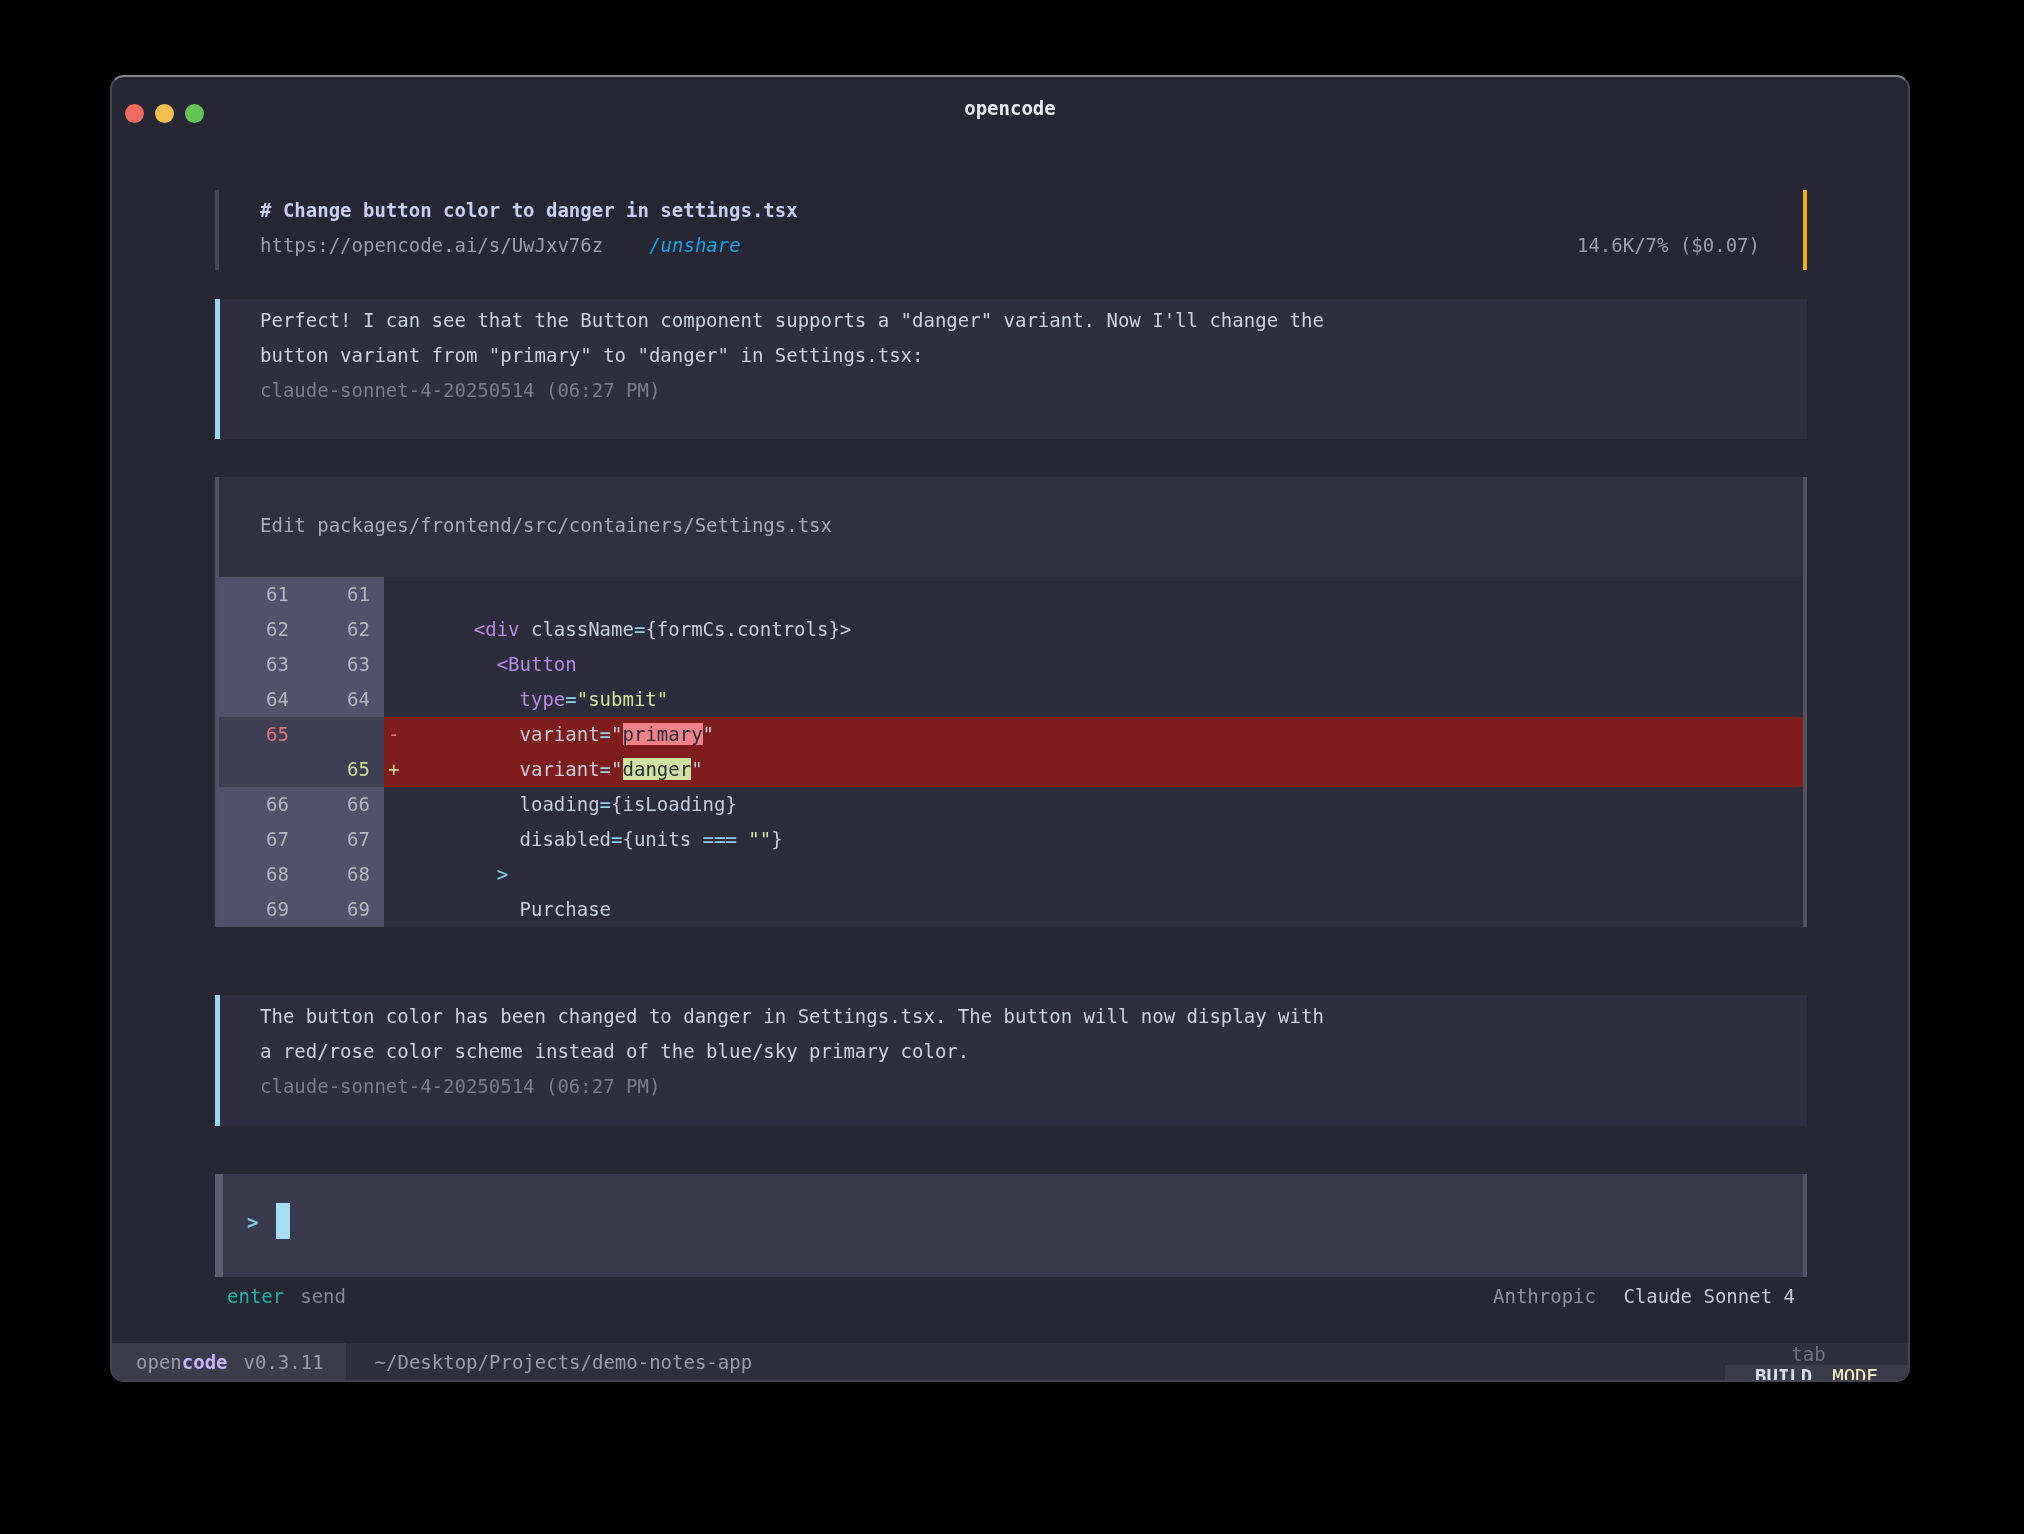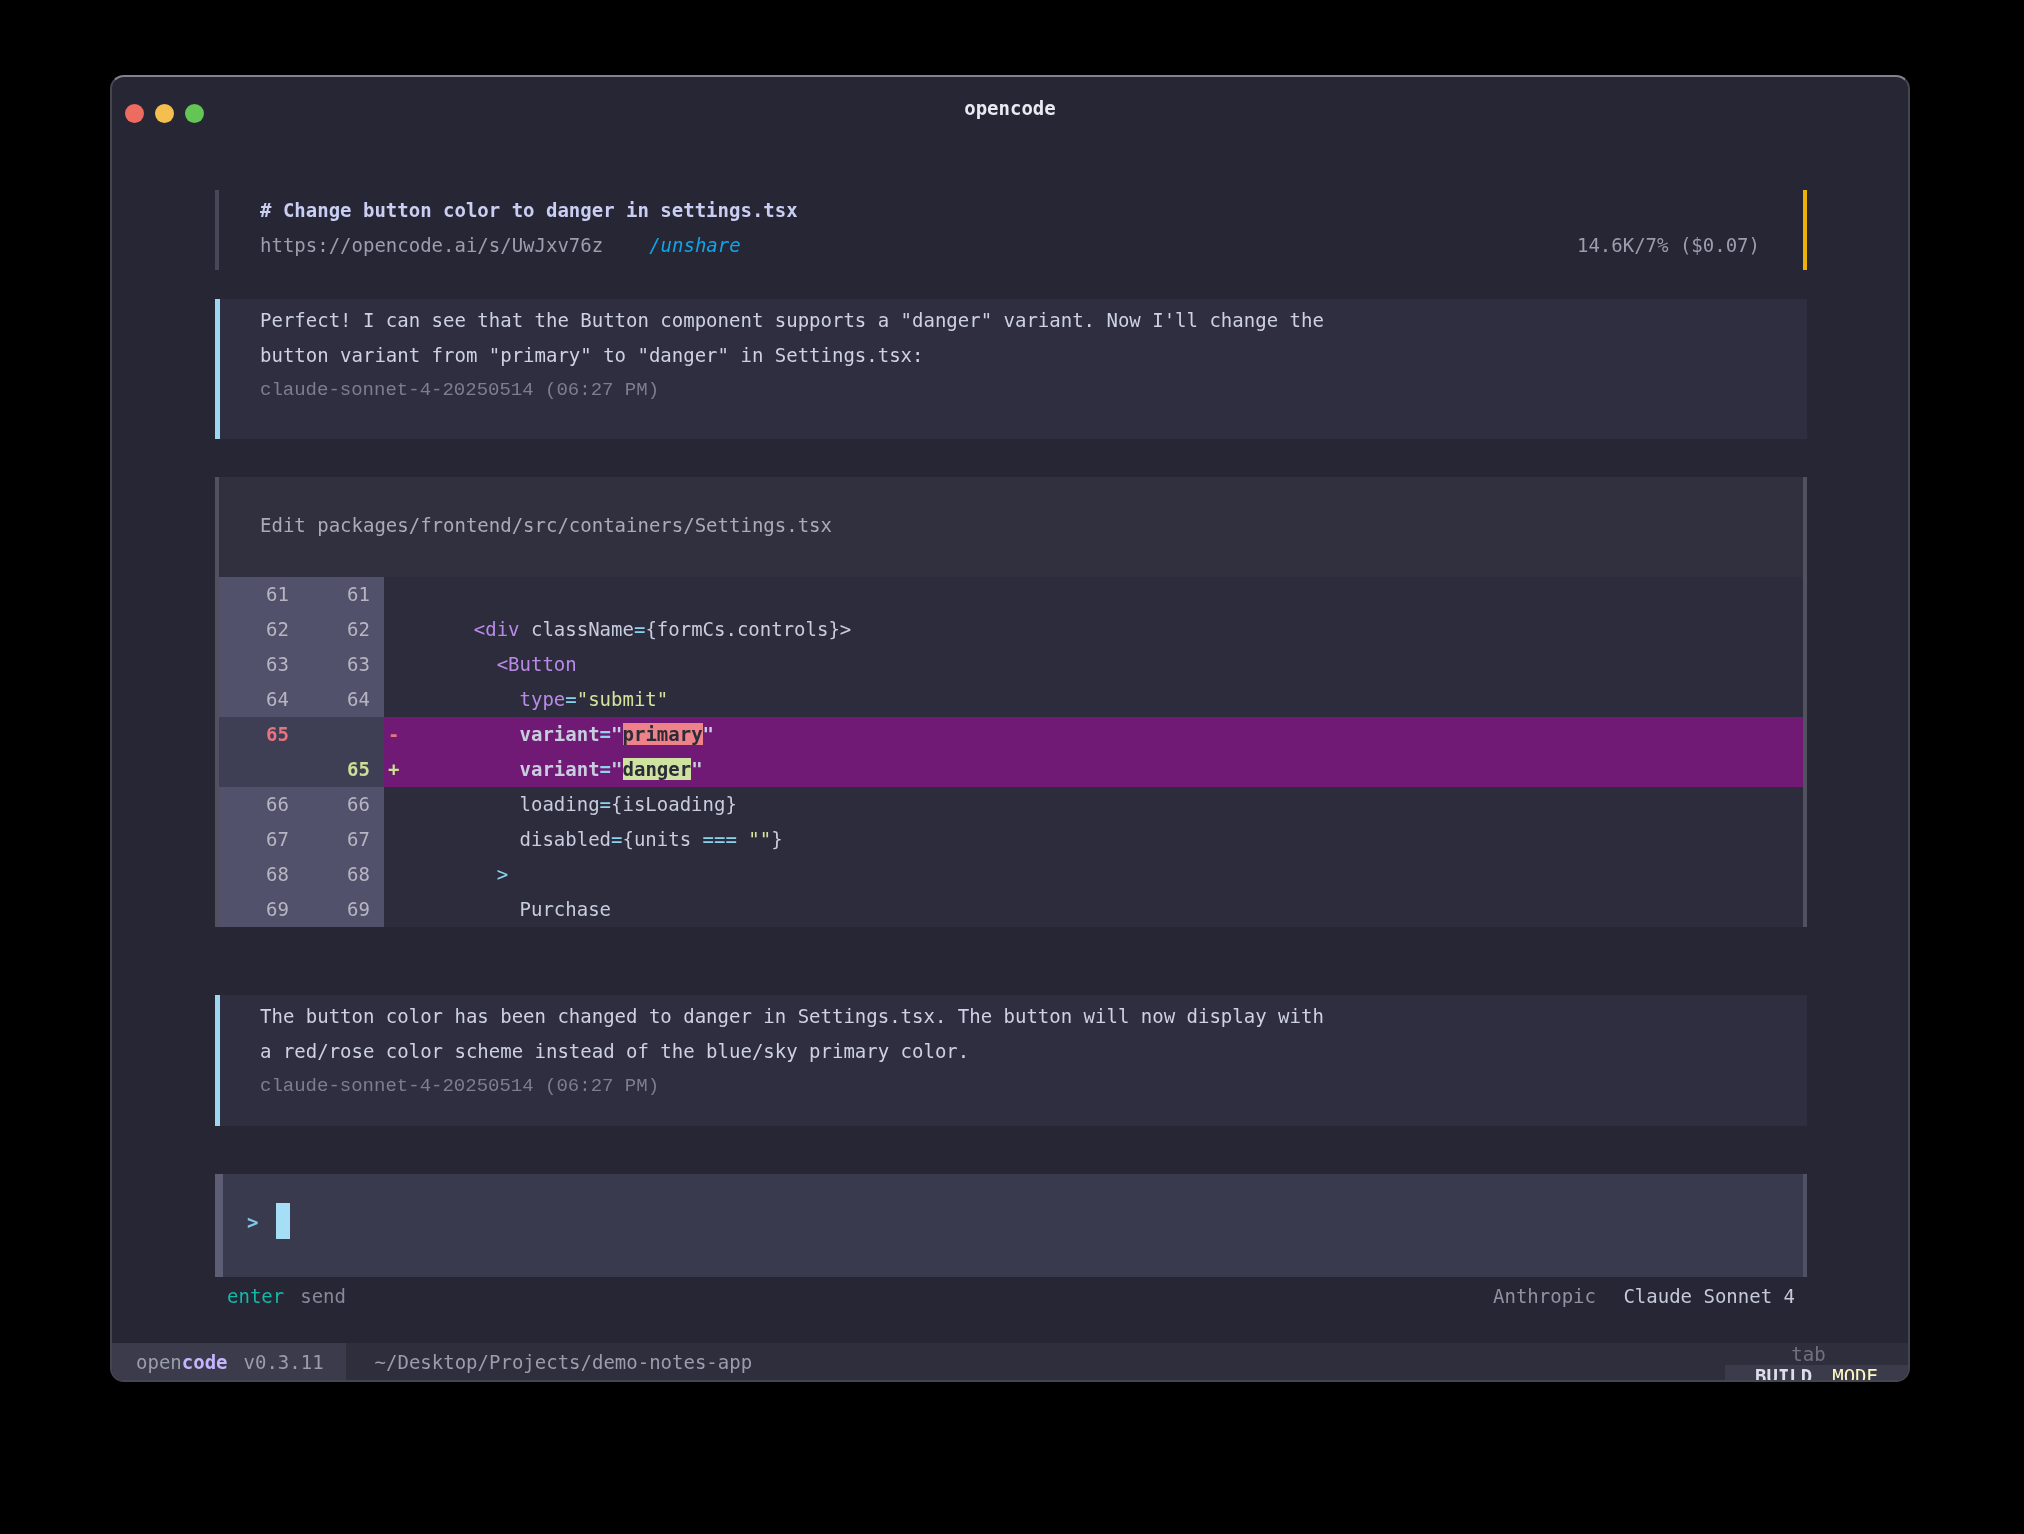--- a/index.html
+++ b/index.html
@@ -34,36 +34,36 @@
   .share-url { color:#9b9eac; }
   .share-unshare { color:#0ea5e9; margin-left:46px;font-style:italic; }
   .share-usage { margin-left:auto; color:#9b9eac; }
 
   
   .msg {
     background:#2e2e40; border-left:5px solid #9bd8f0; padding:4px 0 0 40px; line-height:35px;
   }
   .msg1 { top:222px; height:140px; }
   .msg2 { top:918px; height:131px; }
-  .msg .meta { color:#7b7e8e;font-family:Liberation Mono, monospace; }
+  .msg .meta { color:#7b7e8e; }
 
   
   .edit-panel {
     top:400px; height:450px; background:#2c2c3c;
     border-left:4px solid #515160; border-right:4px solid #515160;
   }
   .edit-header { height:100px; background:#30303f; padding:35px 0 0 41px; color:#a9acb8; line-height:26px; }
   .diff-row { display:flex; height:35px; line-height:35px; }
   .gut { background:#51516b; color:#b6b6c3; }
   .gut-old { width:72px; text-align:right; padding-right:2px; }
   .gut-new { width:93px; text-align:right; padding-right:14px; }
   .marker { width:24px; padding-left:4px; }
   .code { flex:1; white-space:pre; padding-left:20px; }
   .diff-row.del .gut, .diff-row.add .gut { background:#3e3e54; }
-  .diff-row.del, .diff-row.add { background:#701a75;font-weight:bold; }
+  .diff-row.del, .diff-row.add { background:#7f1d1d; }
   .diff-row.del .gut-old, .diff-row.del .marker { color:#e9737e; }
   .diff-row.add .gut-new, .diff-row.add .marker { color:#cede96; }
   .tok-t { color:#c7ccdf; }
   .tok-p { color:#b98ae8; }
   .tok-c { color:#8ed3ee; }
   .tok-s { color:#d6e29b; }
   .tok-dh { background:#ef8288; color:#2b2b3a; }
   .tok-ah { background:#cfe3a0; color:#2b2b3a; }
 
   

